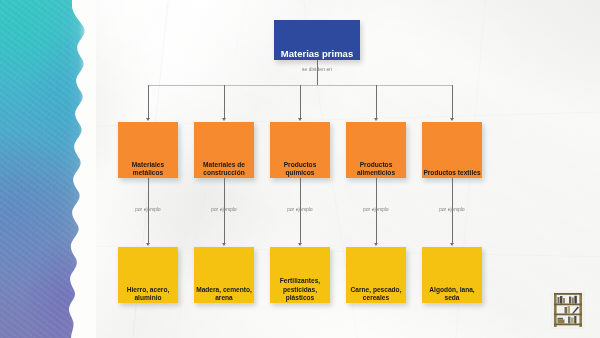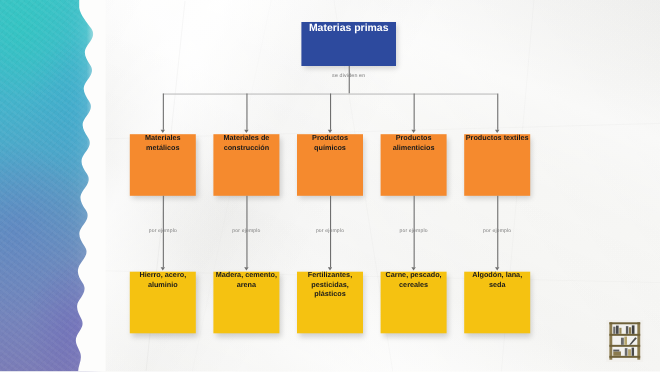--- a/index.html
+++ b/index.html
@@ -83,21 +83,21 @@
     position:absolute; left:58px; top:0;
     width:42px; height:338px;
     pointer-events:none;
   }
 
   
   .diagram { position:absolute; inset:0; }
 
   .node {
     position:absolute;
-    display:flex; align-items:flex-start; justify-content:center;
+    display:flex; align-items:flex-end; justify-content:center;
     text-align:center;
     box-shadow:2px 3px 5px rgba(0,0,0,0.17);
   }
   .node-label { display:block; line-height:1.3; }
 
   .root-node {
     left:274px; top:20px; width:86px; height:40px;
     background:#2d4a9e;
     color:#ffffff;
     font-size:9.5px; font-weight:700;

